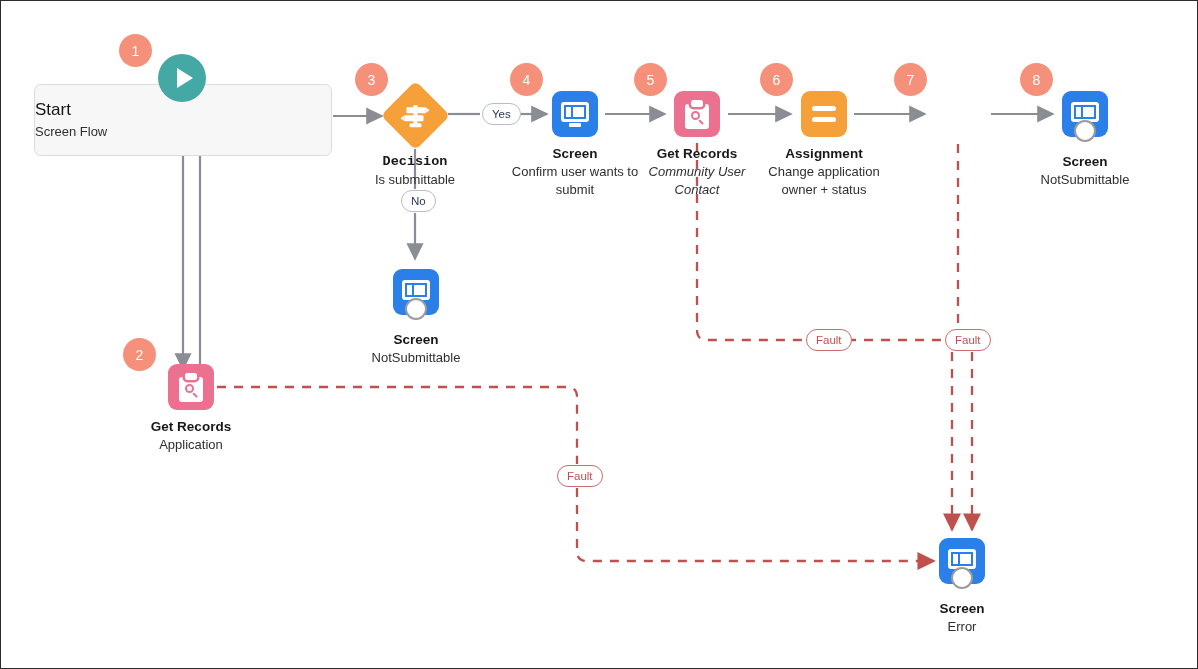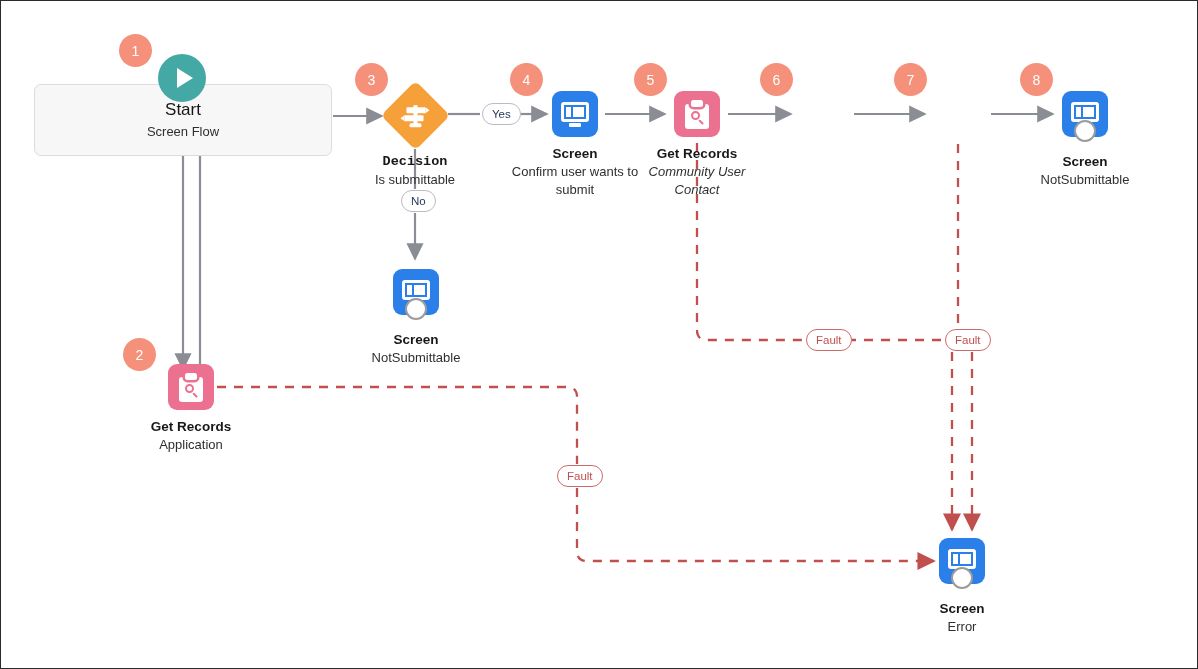--- a/index.html
+++ b/index.html
@@ -24,21 +24,21 @@
   .node .sub{
     margin-top:1px;font-size:13px;color:#2f2f2f;text-align:center;
     line-height:18px;
   }
 
   
   .start-box{
     position:absolute;left:33px;top:83px;width:298px;height:72px;
     background:#f7f7f7;border:1px solid #dcdcdc;border-radius:7px;
     box-sizing:border-box;
-    display:flex;flex-direction:column;align-items:center;justify-content:center;
+    display:flex;flex-direction:column;justify-content:center;
   }
   .start-title{font-size:17px;color:#161616;line-height:22px;}
   .start-sub{font-size:13px;color:#2f2f2f;line-height:19px;margin-top:1px;}
   .start-play{
     position:absolute;left:157px;top:53px;width:48px;height:48px;border-radius:50%;
     background:#44a9a4;display:flex;align-items:center;justify-content:center;
   }
   .start-play .tri{
     width:0;height:0;border-left:16px solid #ffffff;
     border-top:10px solid transparent;border-bottom:10px solid transparent;
@@ -260,20 +260,32 @@
             <div class="lens"></div>
             <div class="handle"></div>
           </div>
       </div>
     </div>
     <div class="ttl">Get Records</div>
     <div class="sub" style="white-space:normal;font-style:italic;">Community User Contact</div>
   </div>
   <div class="badge" style="left:633px;top:62px;">5</div>
 
+  <div class="node" style="left:757px;top:90px;width:132px;">
+    <div class="icon">
+      <div class="tile assign">
+          <div class="eq">
+            <i class="a"></i>
+            <i class="b"></i>
+          </div>
+        </div>
+    </div>
+    <div class="ttl">Assignment</div>
+    <div class="sub" style="white-space:normal;">Change application owner + status</div>
+  </div>
   <div class="badge" style="left:759px;top:62px;">6</div>
 
   <div class="badge" style="left:893px;top:62px;">7</div>
 
   <div class="node" style="left:1031px;top:90px;width:106px;">
     <div class="icon" style="margin-bottom:8px;">
       <div class="tile screen">
         <div class="mon">
             <div class="scr"></div>
             <div class="p1"></div>

